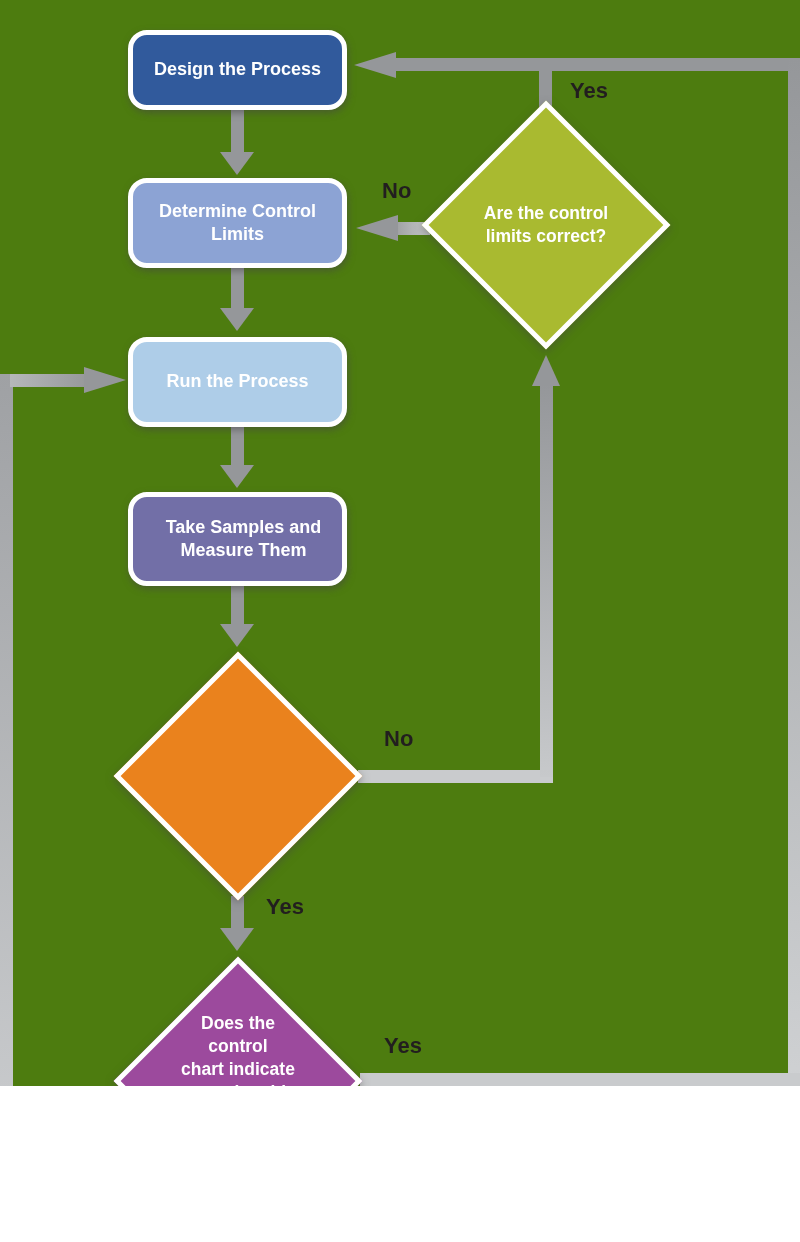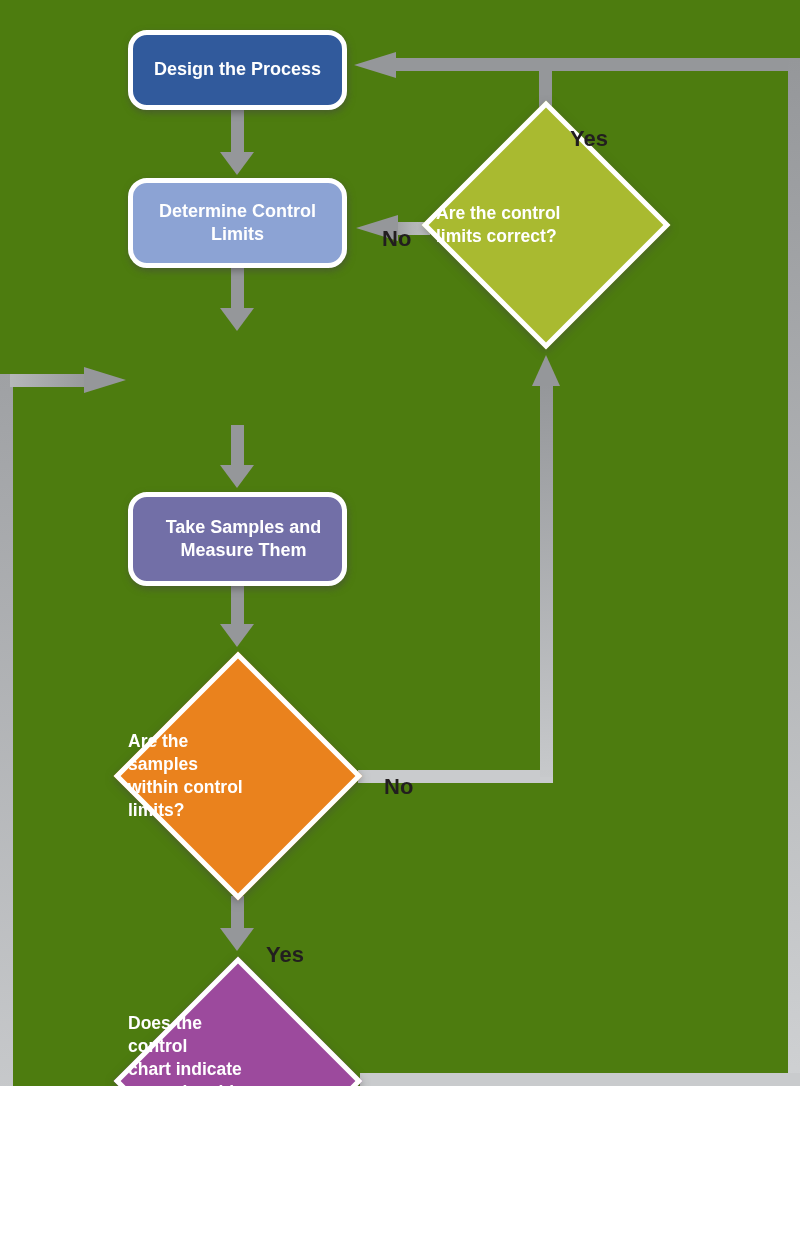--- a/index.html
+++ b/index.html
@@ -29,26 +29,26 @@
     line-height:1.3; white-space:pre-line;
     box-shadow:1px 3px 7px rgba(70,70,70,0.55);
   }
   .diamond {
     position:absolute; width:176px; height:176px; z-index:2;
     transform:rotate(45deg); border:5px solid #ffffff; box-sizing:border-box;
     box-shadow:2px 2px 9px rgba(70,70,70,0.5);
   }
   .diamond-label {
     position:absolute; z-index:3; transform:translateY(-50%);
-    color:#ffffff; font-weight:bold; font-size:17.5px;
+    text-align:center; color:#ffffff; font-weight:bold; font-size:17.5px;
     line-height:1.32; white-space:pre-line;
   }
   .edge-label {
     position:absolute; z-index:3; font-weight:bold; font-size:22px;
-    color:#221e1f; white-space:nowrap;margin-top:48px;
+    color:#221e1f; white-space:nowrap;
   }
 </style>
 </head>
 <body>
 
 <div class="canvas">
 
   <div class="connector c-dark" style="left:396px;top:58px;width:404px;height:13px;"></div>
   <div class="tri tri-left" style="left:354px;top:52px;"></div>
 
@@ -82,30 +82,29 @@
   <div class="connector c-dark" style="left:231px;top:896px;width:13px;height:34px;"></div>
   <div class="tri tri-down" style="left:220px;top:928px;"></div>
 
   <div class="box" style="top: 30px; height: 80px; background-color: rgb(49, 90, 156);">
     <span>Design the Process</span>
   </div>
   <div class="box" style="top: 178px; height: 90px; background-color: rgb(140, 163, 212); align-items: center;">
     <span>Determine Control
 Limits</span>
   </div>
+  <div class="box" style="top: 337px; height: 90px; background-color: rgb(174, 205, 232);">
+    <span>Run the Process</span>
+  </div>
   <div class="box" style="top: 492px; height: 94px; background-color: rgb(114, 111, 167); padding-left: 12px;">
     <span>Take Samples and
 Measure Them</span>
   </div>
 
   <div class="diamond" style="left: 150px; top: 688px; background-color: rgb(234, 130, 29);"></div>
-  <div class="diamond-label" style="left:128px;top:776px;width:220px;">Are the
-samples
-within control
-limits?</div>
 
   <div class="diamond" style="left: 458px; top: 137px; background-color: rgb(169, 186, 48);"></div>
   <div class="diamond-label" style="left:436px;top:225px;width:220px;">Are the control
 limits correct?</div>
 
   <div class="diamond" style="left: 150px; top: 993px; background-color: rgb(156, 74, 157);"></div>
   <div class="diamond-label" style="left:128px;top:1081px;width:220px;">Does the
 control
 chart indicate
 an assignable

